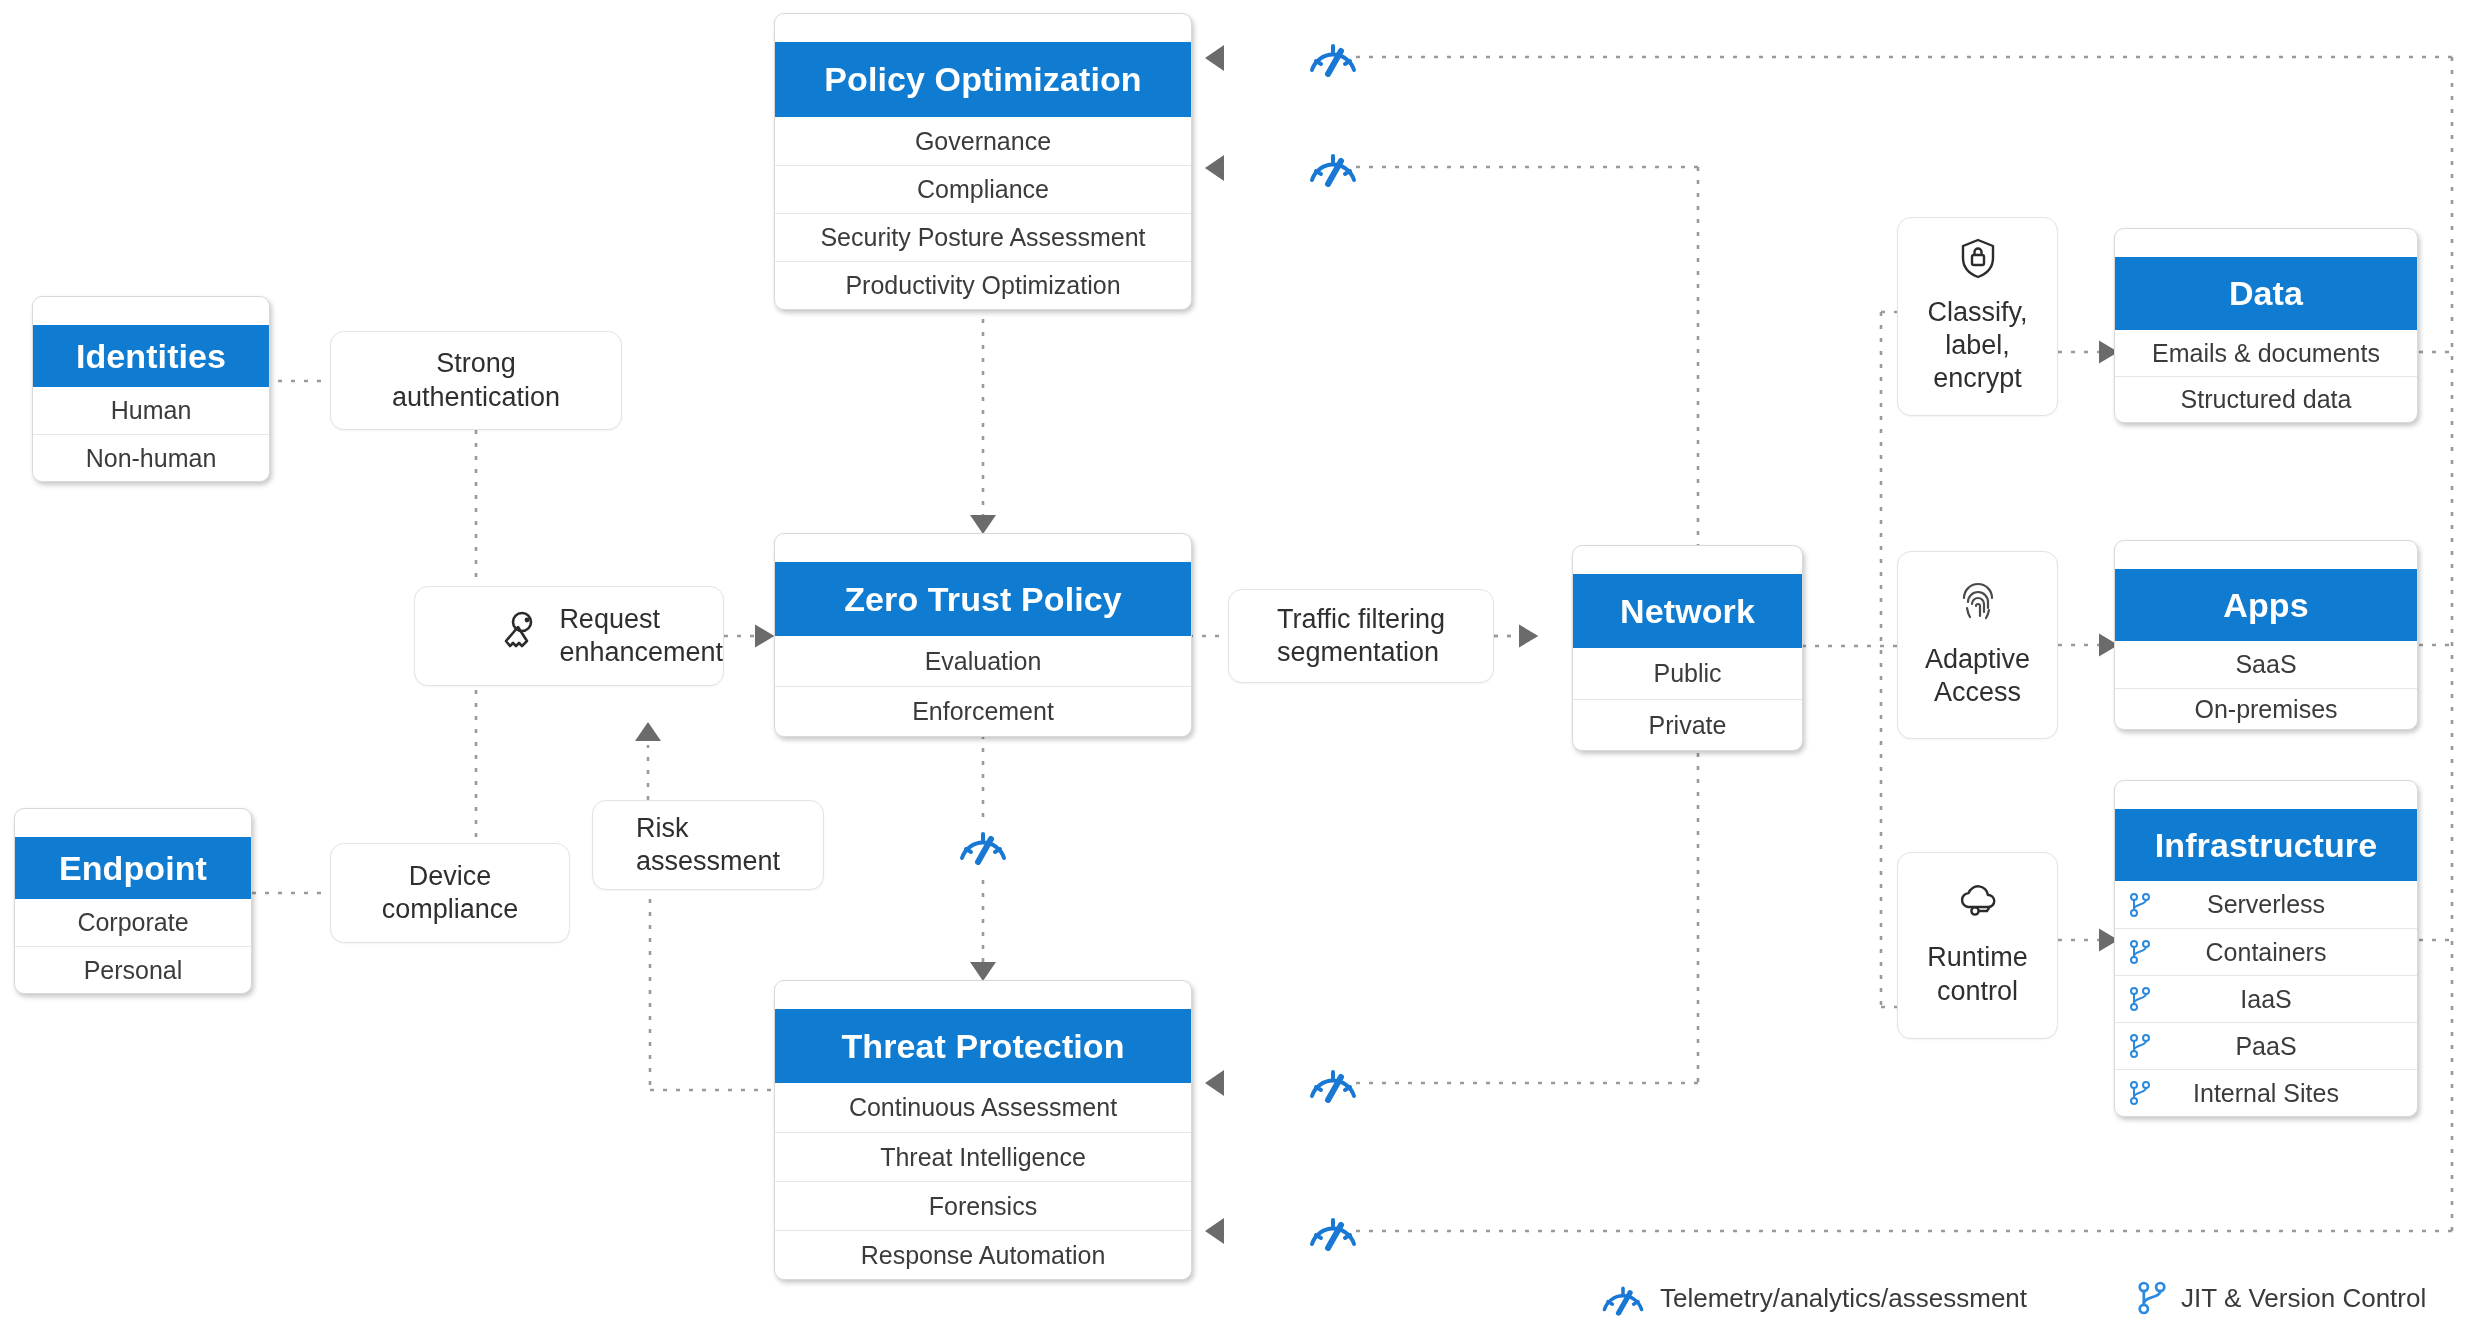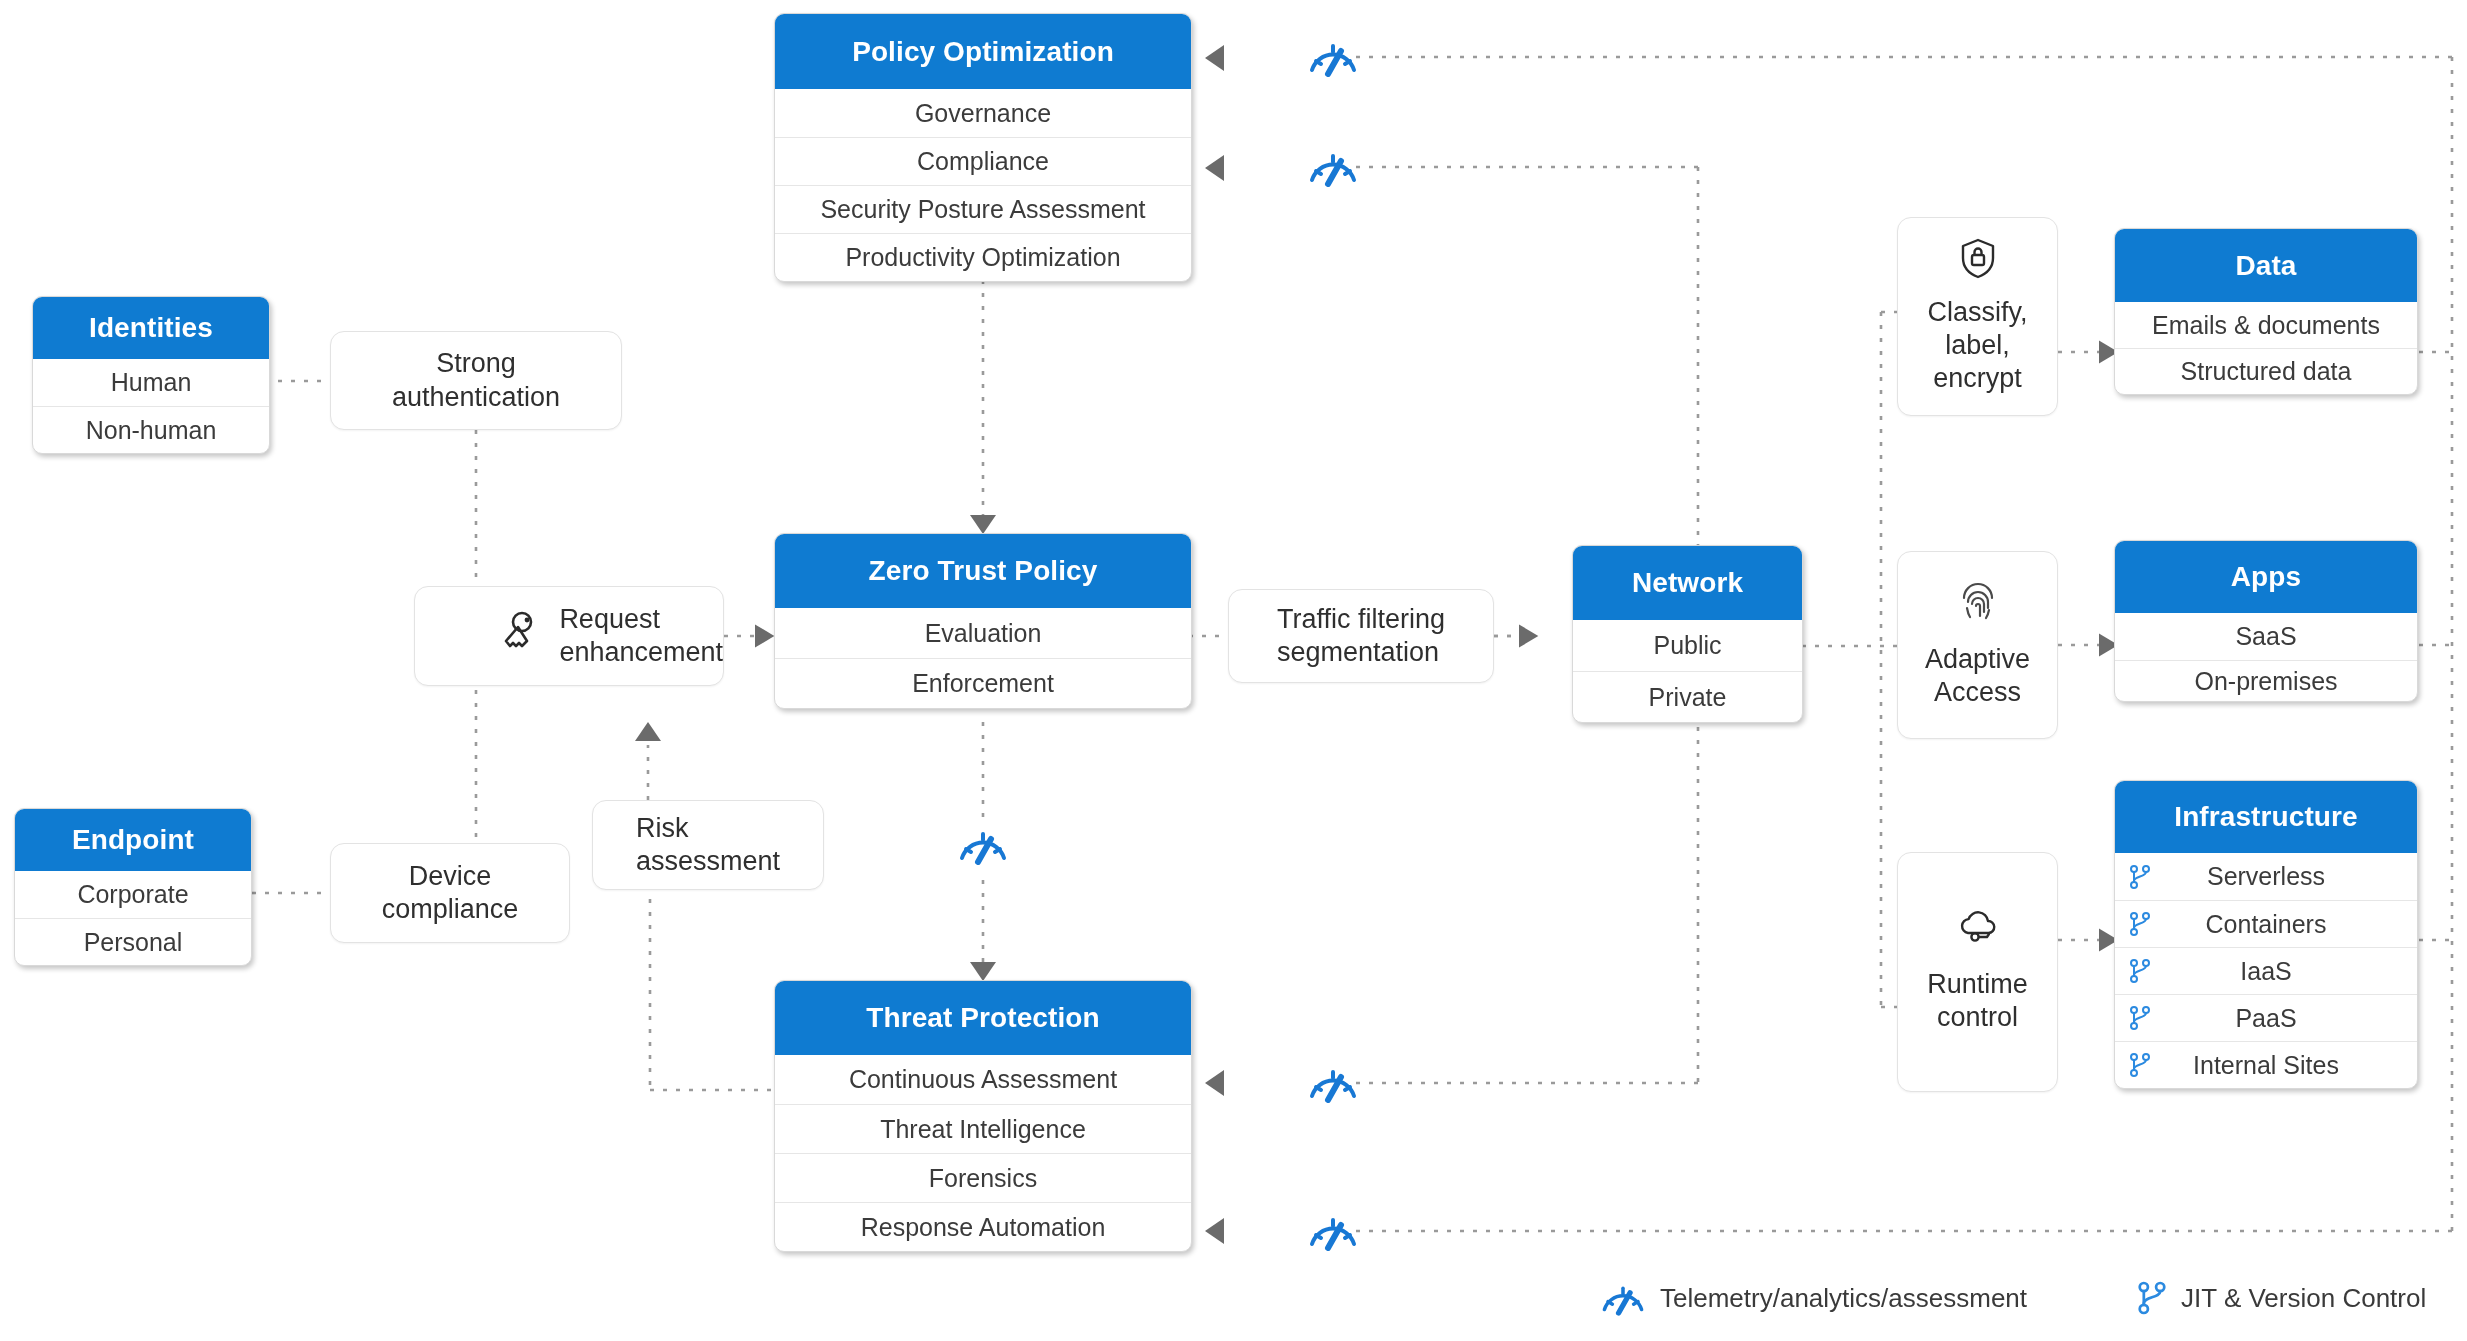--- a/index.html
+++ b/index.html
@@ -45,21 +45,21 @@
 
   
   .gauge{position:absolute;width:52px;height:40px;}
 
   
   #legend{position:absolute;display:flex;align-items:center;}
   .leg-item{display:flex;align-items:center;gap:14px;}
   .leg-item .leg-txt{font-size:26px;color:#3a3a3a;white-space:nowrap;}
 
   
-  .s-title{font-size:28px;}
+  .s-title{font-size:34px;margin-top:28px;}
   .s-row{font-size:25px;}
   .s-cap{font-size:27px;}
 </style>
 </head>
 <body>
 
 <div id="stage">
 
   <svg id="wires" viewBox="0 0 2467 1341" xmlns="http://www.w3.org/2000/svg">
     <defs>
@@ -324,21 +324,21 @@
         <path d="M14 24 a6 6 0 0 1 12 0 v8"></path>
         <path d="M18 26 a2 2 0 0 1 4 0 v10"></path>
         <path d="M9 28 q1 6 3 9"></path>
         <path d="M31 30 q-1 5 -3 8"></path>
       </svg>
     </span>
     <span class="cap-txt">Adaptive
 Access</span>
   </div>
 
-  <div class="cap stack s-cap" style="left:1897px;top:852px;width:161px;height:240px;gap:6px;align-items:center;">
+  <div class="cap stack s-cap" style="left:1897px;top:852px;width:161px;height:187px;gap:6px;align-items:center;">
     <span class="cap-ico" style="margin-bottom:6px;">
       <svg width="44" height="38" viewBox="0 0 44 38" fill="none" stroke="#2b2b2b" stroke-width="2.4" stroke-linejoin="round" stroke-linecap="round">
         <path d="M12 24 a7 7 0 0 1 0.6 -13.9 A10 10 0 0 1 32 12 a6 6 0 0 1 0.5 12 z"></path>
         <circle cx="19" cy="28" r="3.6"></circle>
         <path d="M23 28 h8 l2 -3"></path>
       </svg>
     </span>
     <span class="cap-txt">Runtime
 control</span>
   </div>

